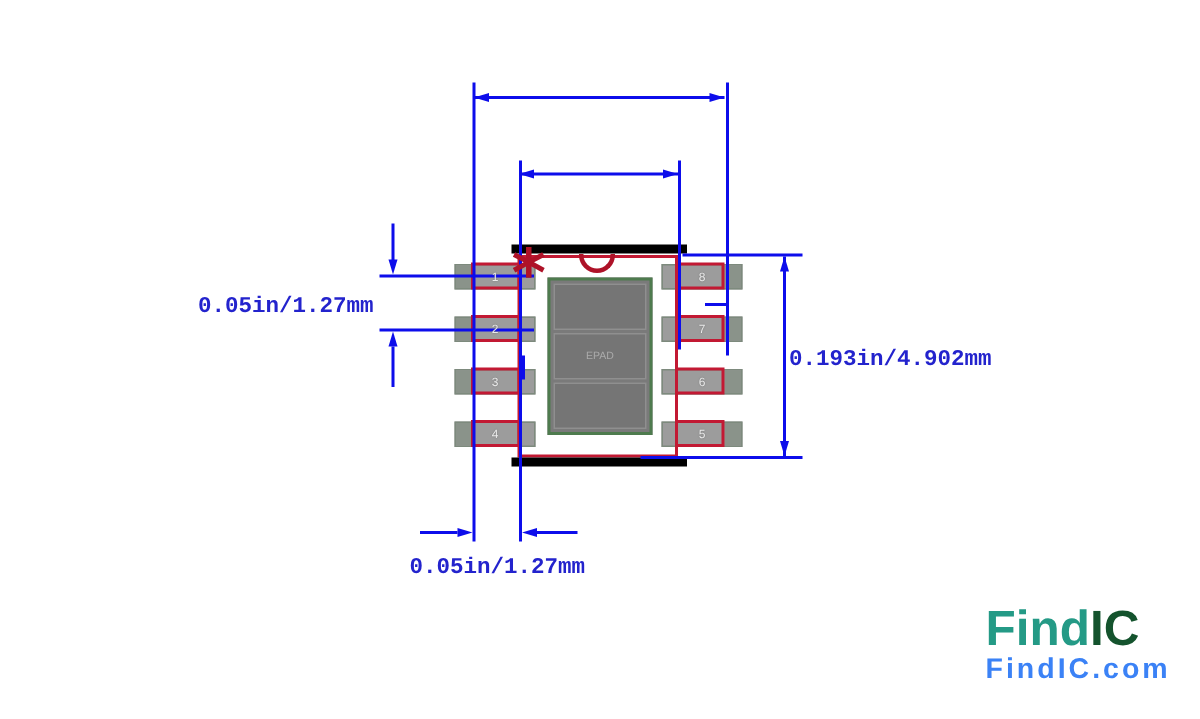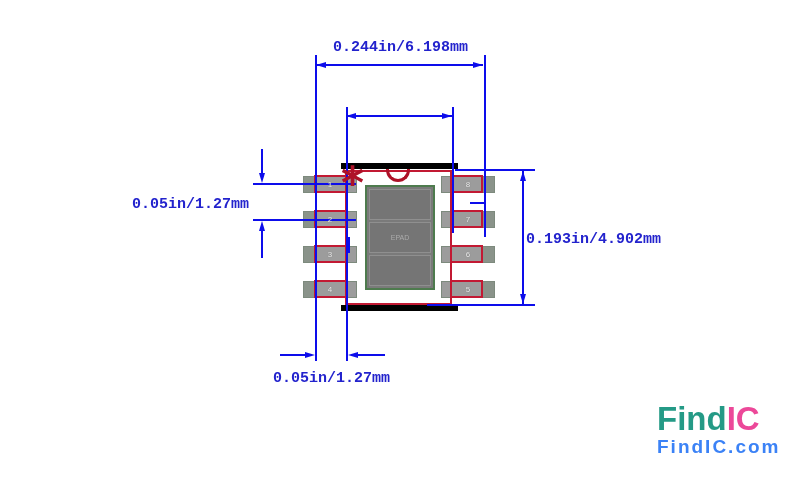--- a/index.html
+++ b/index.html
@@ -43,21 +43,21 @@
     position:absolute; left:386px; top:169px; width:24px; height:13px; box-sizing:border-box;
     border:3px solid #ae1228; border-top:none; border-radius:0 0 13px 13px;
   }
   .pin1mark {
     position:absolute; left:341px; top:161px; z-index:6;
     font:bold 44px "DejaVu Sans", sans-serif; line-height:1; color:#ae1228;
   }
   .logo { position:absolute; left:657px; top:402px; text-align:left; }
   .logo-brand { font:bold 33px "Liberation Sans", sans-serif; letter-spacing:0px; line-height:34px; }
   .logo-find { color:#249a86; }
-  .logo-ic { color:#ec4899; }
+  .logo-ic { color:#14532d; }
   .logo-domain { font:bold 19px "Liberation Sans", sans-serif; color:#3b82f6; letter-spacing:2px; line-height:19px; margin-top:1px; }
   .z4 { z-index:4; }
 </style>
 </head>
 <body>
 
 <div id="canvas">
 
   <div class="pad colL" style="left:303px;top:176px">
     <span class="shade"></span>
@@ -145,21 +145,20 @@
   <div class="ar ar-d z4" style="left:520px;top:294px"></div>
 
   <div class="hl z4" style="left:280px;top:354px;width:25px"></div>
   <div class="ar ar-r z4" style="left:305px;top:352px"></div>
   <div class="hl z4" style="left:358px;top:354px;width:27px"></div>
   <div class="ar ar-l z4" style="left:348px;top:352px"></div>
 
   <div class="vl z4" style="left:348px;top:237px;height:16px"></div>
   <div class="hl z4" style="left:470px;top:202px;width:16px"></div>
 
-  <div class="dimtext" style="left:333px;top:39px">0.244in/6.198mm</div>
   <div class="dimtext" style="left:132px;top:196px">0.05in/1.27mm</div>
   <div class="dimtext" style="left:526px;top:231px">0.193in/4.902mm</div>
   <div class="dimtext" style="left:273px;top:370px">0.05in/1.27mm</div>
 
   <div class="logo">
     <div class="logo-brand"><span class="logo-find">Find</span><span class="logo-ic">IC</span></div>
     <div class="logo-domain">FindIC.com</div>
   </div>
 
 </div>

